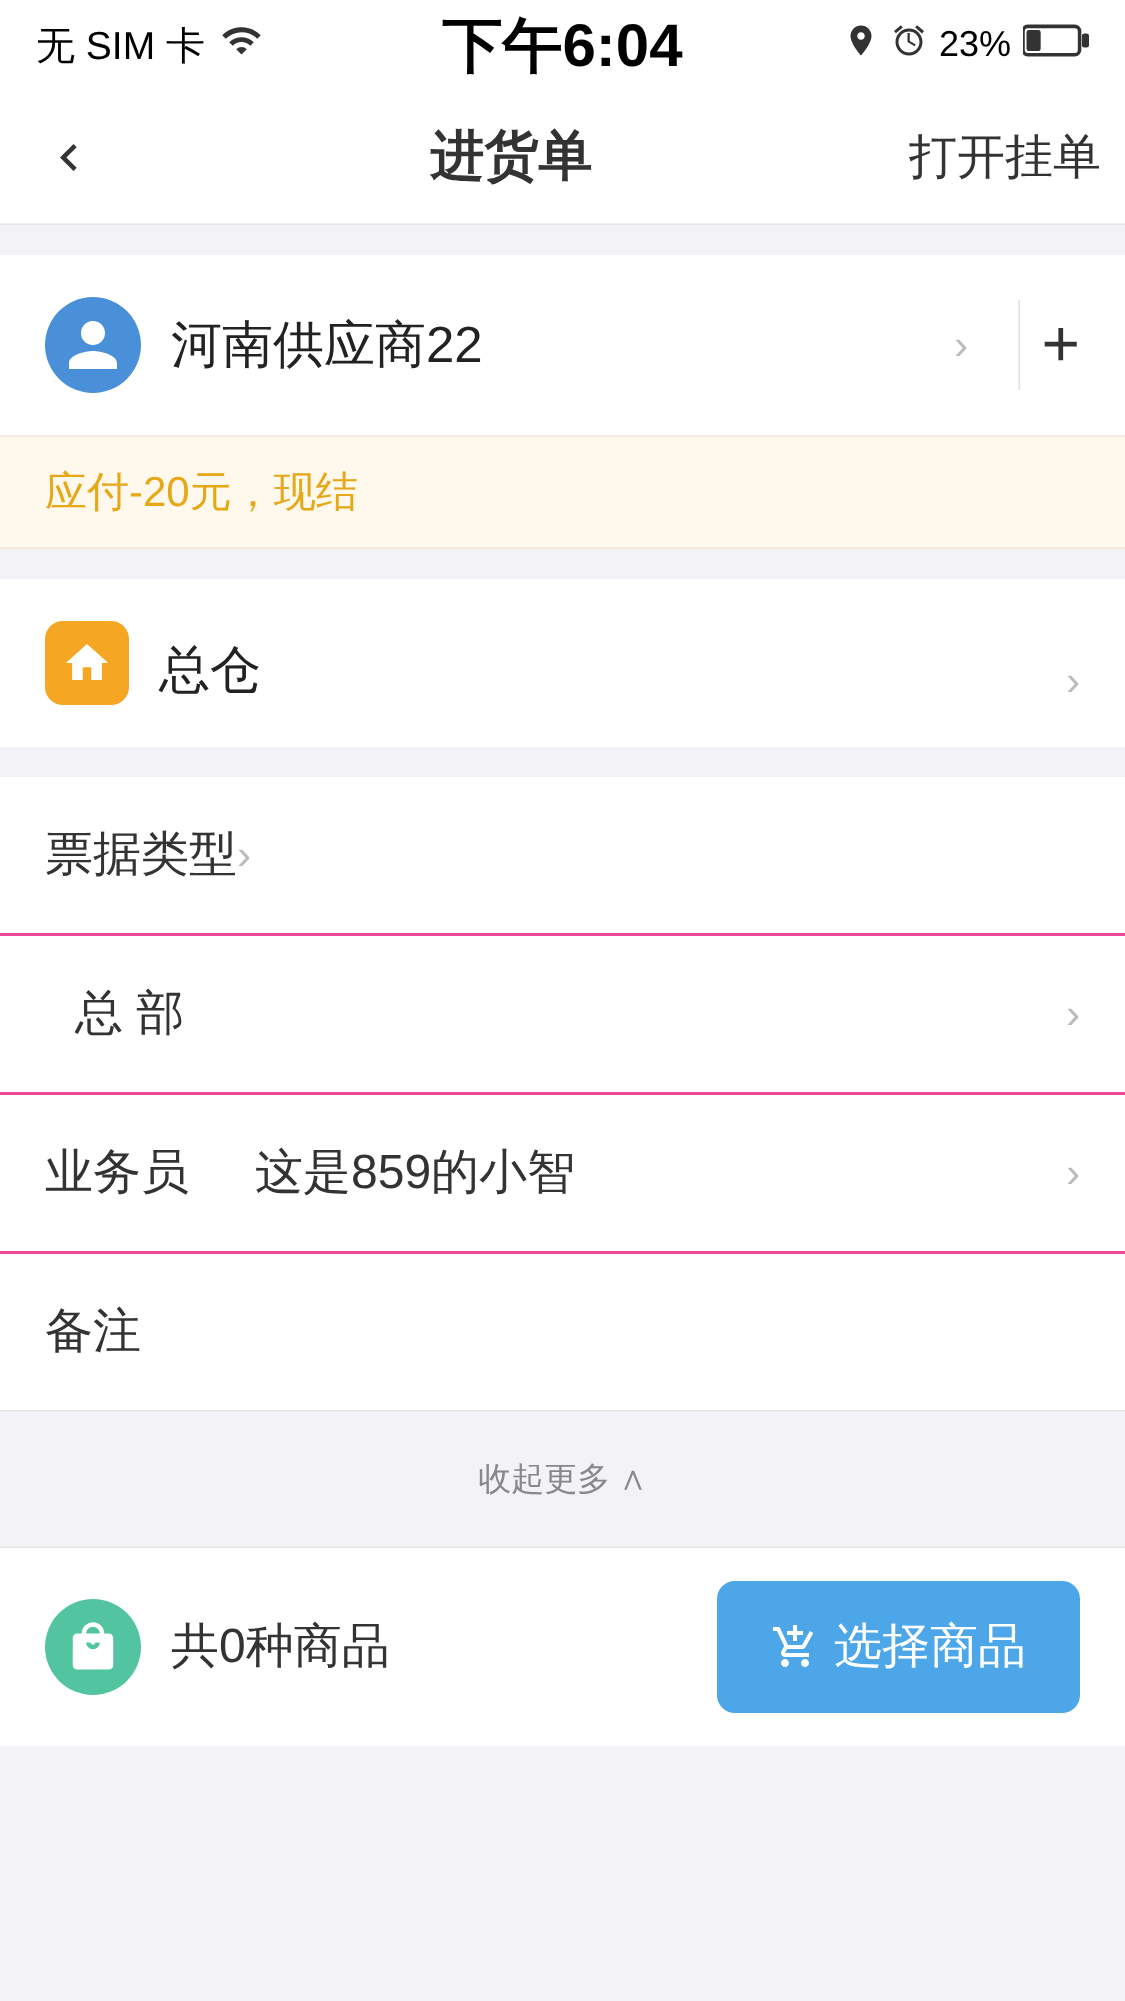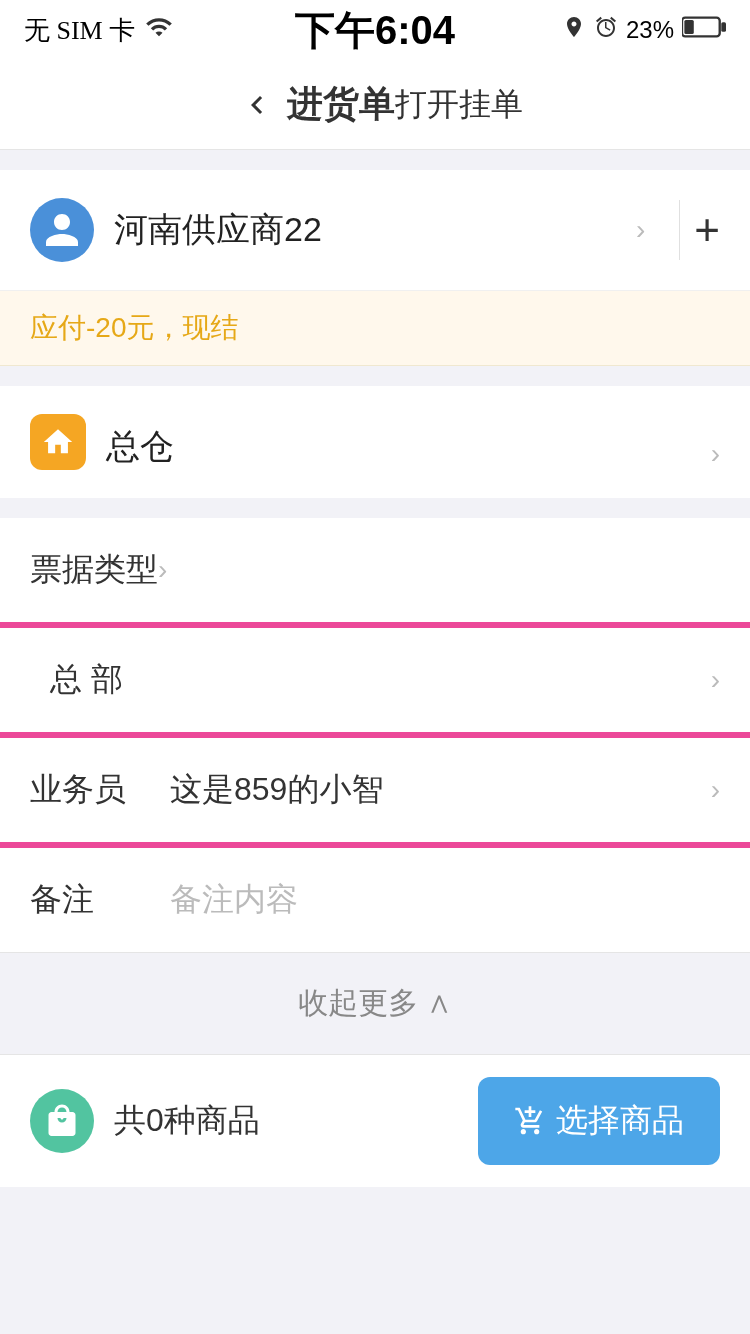--- a/index.html
+++ b/index.html
@@ -22,21 +22,20 @@
       justify-content: space-between;
       padding: 0 24px;
       font-size: 26px;
       font-weight: 500;
     }
     .status-bar-left {
       display: flex;
       align-items: center;
       gap: 10px;
       font-size: 26px;
-      font-family: Liberation Serif, serif;
     }
     .status-bar-center {
       font-size: 40px;
       font-weight: 600;
       position: absolute;
       left: 50%;
       transform: translateX(-50%);
     }
     .status-bar-right {
       display: flex;
@@ -45,22 +44,22 @@
       font-size: 24px;
     }
 
     
     .nav-bar {
       width: 750px;
       height: 90px;
       background: #fff;
       display: flex;
       align-items: center;
-      justify-content: center;
-      padding: 0 28px;
+      justify-content: space-between;
+      padding: 0 16px;
       border-bottom: 1px solid #e5e5e5;
     }
     .nav-back {
       font-size: 36px;
       color: #333;
       cursor: pointer;
       width: 60px;
       height: 60px;
       display: flex;
       align-items: center;
@@ -138,21 +137,21 @@
       color: #e6a817;
       border-bottom: 1px solid #f0e8d0;
     }
 
     
     .form-row {
       display: flex;
       align-items: center;
       padding: 30px 30px;
       background: #fff;
-      border-bottom: 6px solid #ec4899;
+      border-bottom: 2px solid #ec4899;
       min-height: 90px;
     }
     .form-row:last-child {
       border-bottom: none;
     }
     .form-label {
       font-size: 32px;
       color: #333;
       min-width: 120px;
     }
@@ -199,21 +198,21 @@
       flex: 1;
       font-size: 34px;
       color: #222;
     }
 
     
     .collapse-bar {
       background: #f2f2f7;
       text-align: center;
       padding: 30px 0;
-      font-size: 30px;
+      font-size: 22px;
       color: #888;
       cursor: pointer;
       border-top: 1px solid #e5e5e5;
     }
 
     
     .product-bar {
       background: #fff;
       display: flex;
       align-items: center;
@@ -361,21 +360,20 @@
   </div>
 
   <div class="form-row">
     <span class="form-label">业务员</span>
     <span class="form-value">这是859的小智</span>
     <span class="form-chevron">›</span>
   </div>
 
   <div class="form-row">
     <span class="form-label">备注</span>
-    <span class="form-placeholder">备注内容</span>
   </div>
 </div>
 
 <div class="collapse-bar">收起更多 ∧</div>
 
 <div class="product-bar">
   <div class="product-icon">
 
     <svg viewBox="0 0 24 24" fill="white" width="36" height="36">
       <path d="M19 6h-2c0-2.76-2.24-5-5-5S7 3.24 7 6H5c-1.1 0-1.99.9-1.99 2L3 20c0 1.1.9 2 2 2h14c1.1 0 2-.9 2-2V8c0-1.1-.9-2-2-2zm-7-3c1.66 0 3 1.34 3 3H9c0-1.66 1.34-3 3-3zm0 10c-1.66 0-3-1.34-3-3h2c0 .55.45 1 1 1s1-.45 1-1h2c0 1.66-1.34 3-3 3z"></path>

